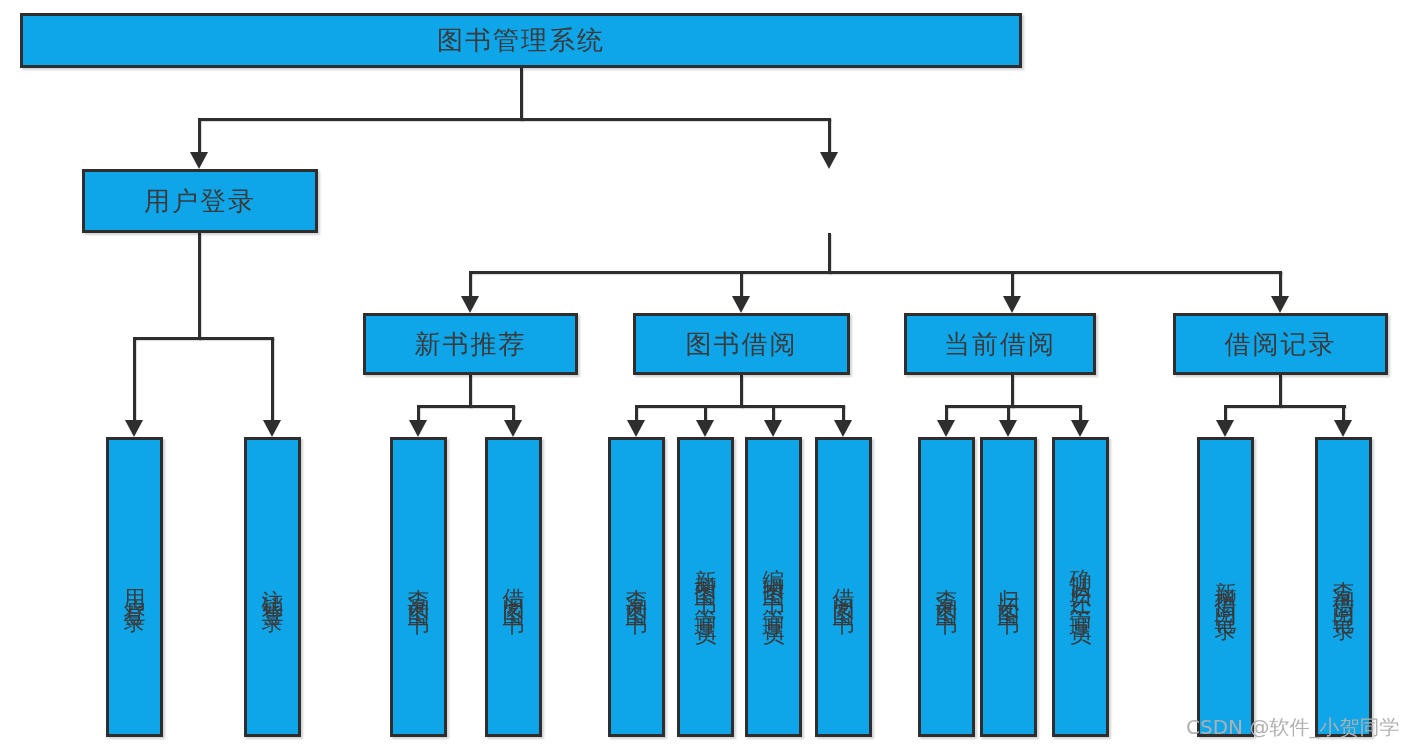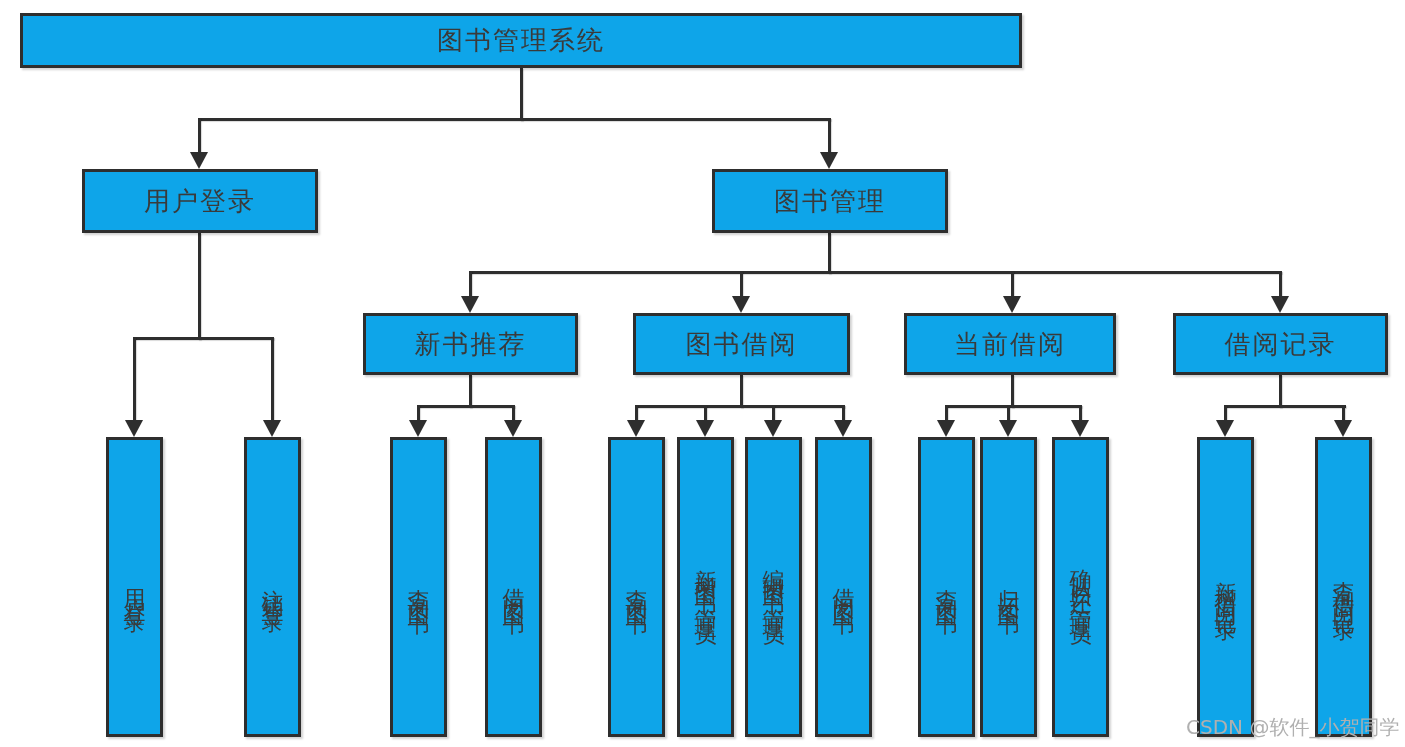--- a/index.html
+++ b/index.html
@@ -75,23 +75,20 @@
   <div class="ln" style="left:520px;top:68px;width:3px;height:53px"></div>
   <div class="ln" style="left:198px;top:118px;width:633px;height:3px"></div>
   <div class="ln" style="left:198px;top:118px;width:3px;height:36px"></div>
   <div class="ln" style="left:828px;top:118px;width:3px;height:36px"></div>
   <div class="ar" style="left:190px;top:152px"></div>
   <div class="ar" style="left:820px;top:152px"></div>
 
   <div class="box" style="left:82px;top:169px;width:236px;height:64px">
     <span>用户登录</span>
   </div>
-  <div class="box" style="left:712px;top:169px;width:236px;height:64px">
-    <span>图书管理</span>
-  </div>
 
   <div class="ln" style="left:198px;top:233px;width:3px;height:107px"></div>
   <div class="ln" style="left:133px;top:337px;width:141px;height:3px"></div>
   <div class="ln" style="left:133px;top:337px;width:3px;height:85px"></div>
   <div class="ln" style="left:271px;top:337px;width:3px;height:85px"></div>
   <div class="ar" style="left:125px;top:420px"></div>
   <div class="ar" style="left:263px;top:420px"></div>
 
   <div class="ln" style="left:828px;top:233px;width:3px;height:41px"></div>
   <div class="ln" style="left:469px;top:271px;width:813px;height:3px"></div>
@@ -103,21 +100,21 @@
   <div class="ar" style="left:732px;top:296px"></div>
   <div class="ar" style="left:1003px;top:296px"></div>
   <div class="ar" style="left:1271px;top:296px"></div>
 
   <div class="box" style="left:363px;top:313px;width:215px;height:62px">
     <span>新书推荐</span>
   </div>
   <div class="box" style="left:633px;top:313px;width:217px;height:62px">
     <span>图书借阅</span>
   </div>
-  <div class="box" style="left:904px;top:313px;width:212px;height:62px">
+  <div class="box" style="left:904px;top:313px;width:192px;height:62px">
     <span>当前借阅</span>
   </div>
   <div class="box" style="left:1173px;top:313px;width:215px;height:62px">
     <span>借阅记录</span>
   </div>
 
   <div class="ln" style="left:469px;top:375px;width:3px;height:33px"></div>
   <div class="ln" style="left:417px;top:405px;width:98px;height:3px"></div>
   <div class="ln" style="left:417px;top:405px;width:3px;height:17px"></div>
   <div class="ln" style="left:512px;top:405px;width:3px;height:17px"></div>

